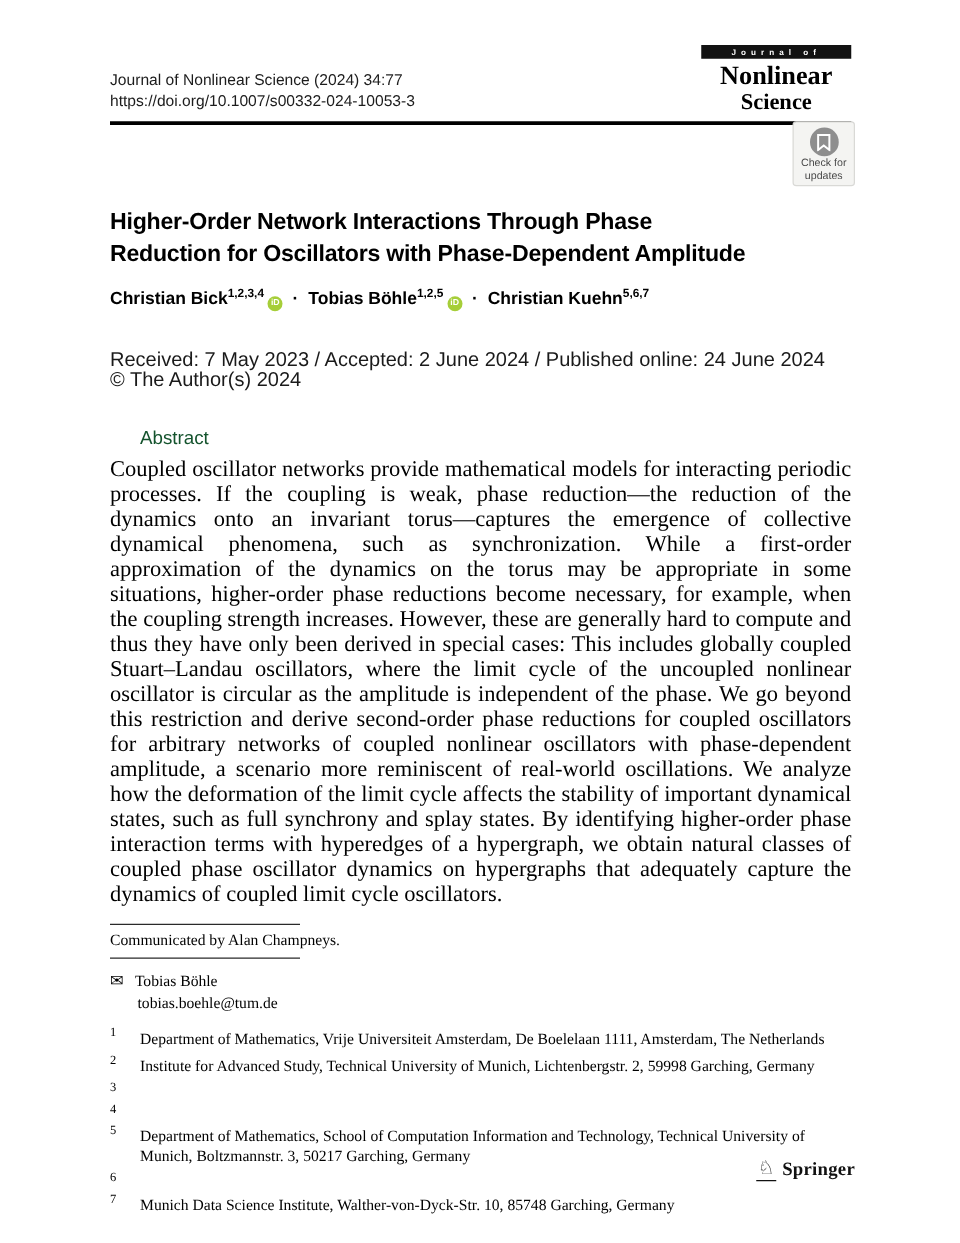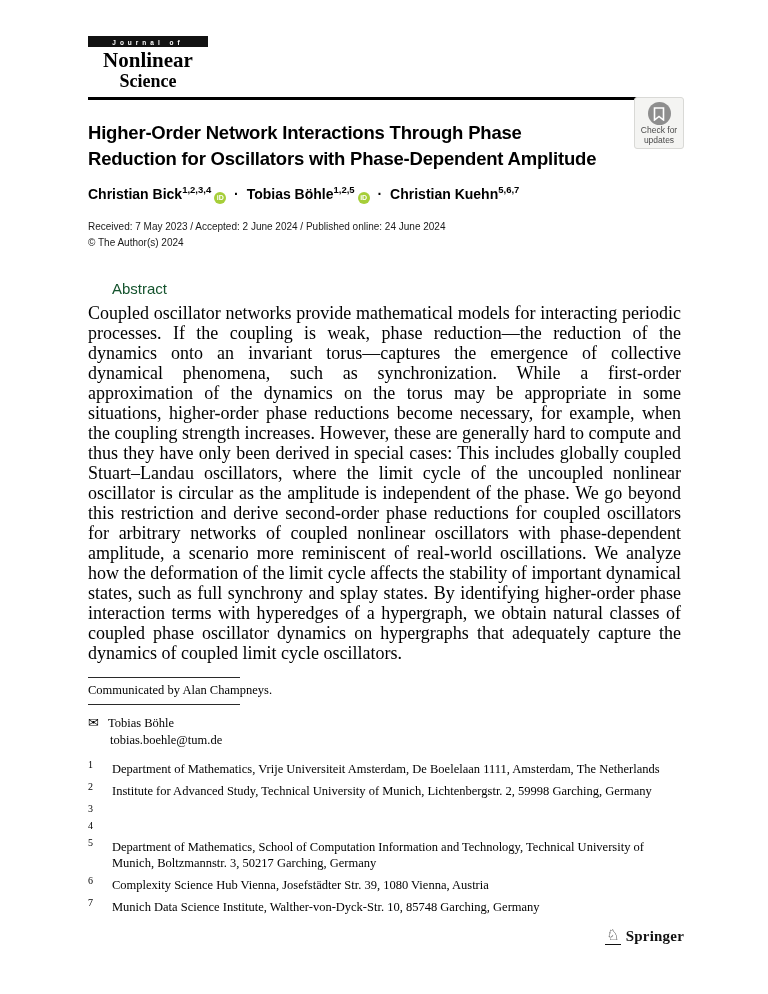--- a/index.html
+++ b/index.html
@@ -36,33 +36,33 @@
     text-align: center; padding: 4px 0 3px; cursor: pointer;
   }
   .badge-circle {
     width: 23px; height: 23px; border-radius: 50%; background: #8e8e8e;
     margin: 0 auto 1px; display: flex; align-items: center; justify-content: center;
   }
   .badge-text { font-size: 8.5px; line-height: 9.5px; color: #4a4a4a; }
 
   
   .title {
-    margin-top: 20px; font-size: 18.5px; font-weight: bold;
+    margin-top: 64px; font-size: 18.5px; font-weight: bold;
     line-height: 26px; letter-spacing: -0.2px; color: #000;
   }
   .authors { margin-top: 14px; font-size: 14px; font-weight: bold; color: #000; }
   .authors sup { font-size: 9.5px; vertical-align: super; line-height: 0; }
   .dot-sep { margin: 0 4px; font-weight: bold; }
   .orcid-icon {
     display: inline-block; width: 12px; height: 12px; border-radius: 50%;
     background: #A6CE39; color: #fff; font-size: 7px; font-weight: bold;
     text-align: center; line-height: 12px; margin-left: 3px; vertical-align: -1px;
     cursor: pointer; font-family: "Liberation Sans", sans-serif;
   }
-  .dates { margin-top: 15px; font-size: 10px; line-height: 15.5px; color: #1a1a1a; }
+  .dates { margin-top: 32px; font-size: 16px; line-height: 15.5px; color: #1a1a1a; }
 
   
   .abstract-heading { margin-top: 30px; font-size: 15px; font-weight: normal; color: #14532d; margin-left: 24px; }
   .abstract-body {
     margin-top: 6px; font-family: "Liberation Serif", serif;
     font-size: 18px; line-height: 20px; text-align: justify; color: #000;
   }
 
   
   .fn-rule { width: 152px; height: 1px; background: #2a2a2a; border: 0; margin: 0; }
@@ -89,20 +89,24 @@
   }
   .knight { font-size: 15px; line-height: 15px; border-bottom: 1.5px solid #111; padding: 0 1px 1px; margin-right: 5px; color: #111; }
   .springer-label { font-size: 15px; font-weight: bold; letter-spacing: 0.2px; color: #111; }
 </style>
 </head>
 <body>
 
 <div class="page">
 
   <div class="header-row">
+    <div class="header-meta">
+      <div>Journal of Nonlinear Science (2024) 34:77</div>
+      <div>https://doi.org/10.1007/s00332-024-10053-3</div>
+    </div>
     <div class="journal-logo">
       <div class="bar">Journal of</div>
       <div class="name1">Nonlinear</div>
       <div class="name2">Science</div>
     </div>
   </div>
   <div class="head-rule"></div>
 
   <div class="badge">
     <div class="badge-circle">
@@ -161,21 +165,20 @@
     </div>
     <div class="affil-row">
       <span class="affil-num">4</span>
     </div>
     <div class="affil-row">
       <span class="affil-num">5</span>
       <span class="affil-text">Department of Mathematics, School of Computation Information and Technology, Technical University of Munich, Boltzmannstr. 3, 50217 Garching, Germany</span>
     </div>
     <div class="affil-row">
       <span class="affil-num">6</span>
-      <span class="affil-text">Complexity Science Hub Vienna, Josefstädter Str. 39, 1080 Vienna, Austria</span>
     </div>
     <div class="affil-row">
       <span class="affil-num">7</span>
       <span class="affil-text">Munich Data Science Institute, Walther-von-Dyck-Str. 10, 85748 Garching, Germany</span>
     </div>
   </div>
 
   <div class="springer">
     <span class="knight">♘</span>
     <span class="springer-label">Springer</span>

